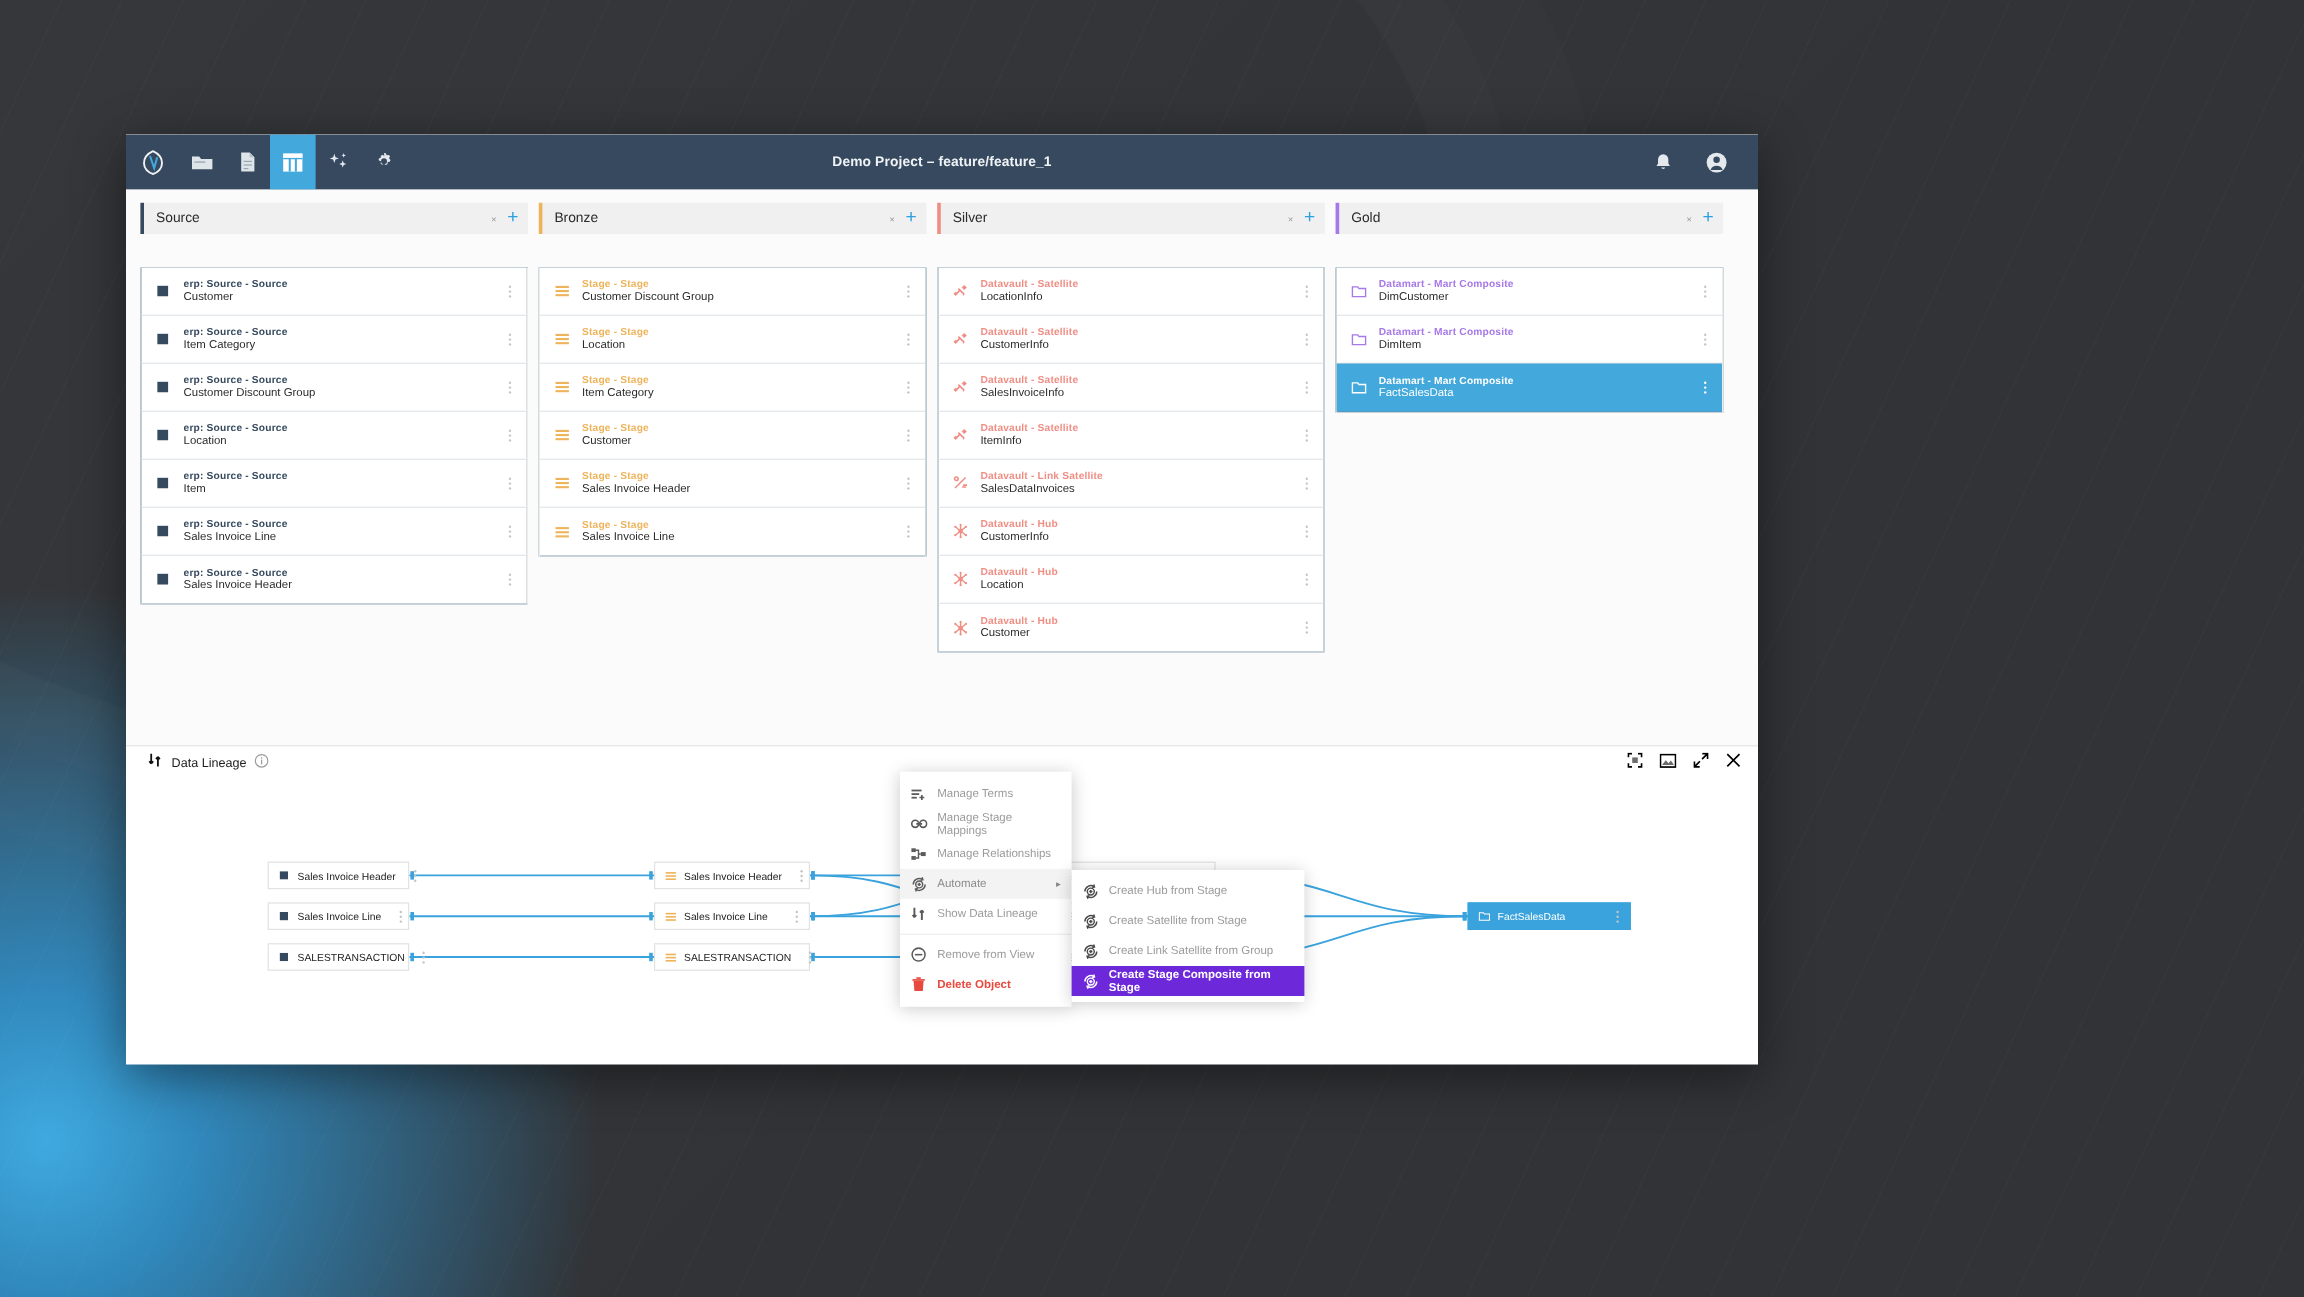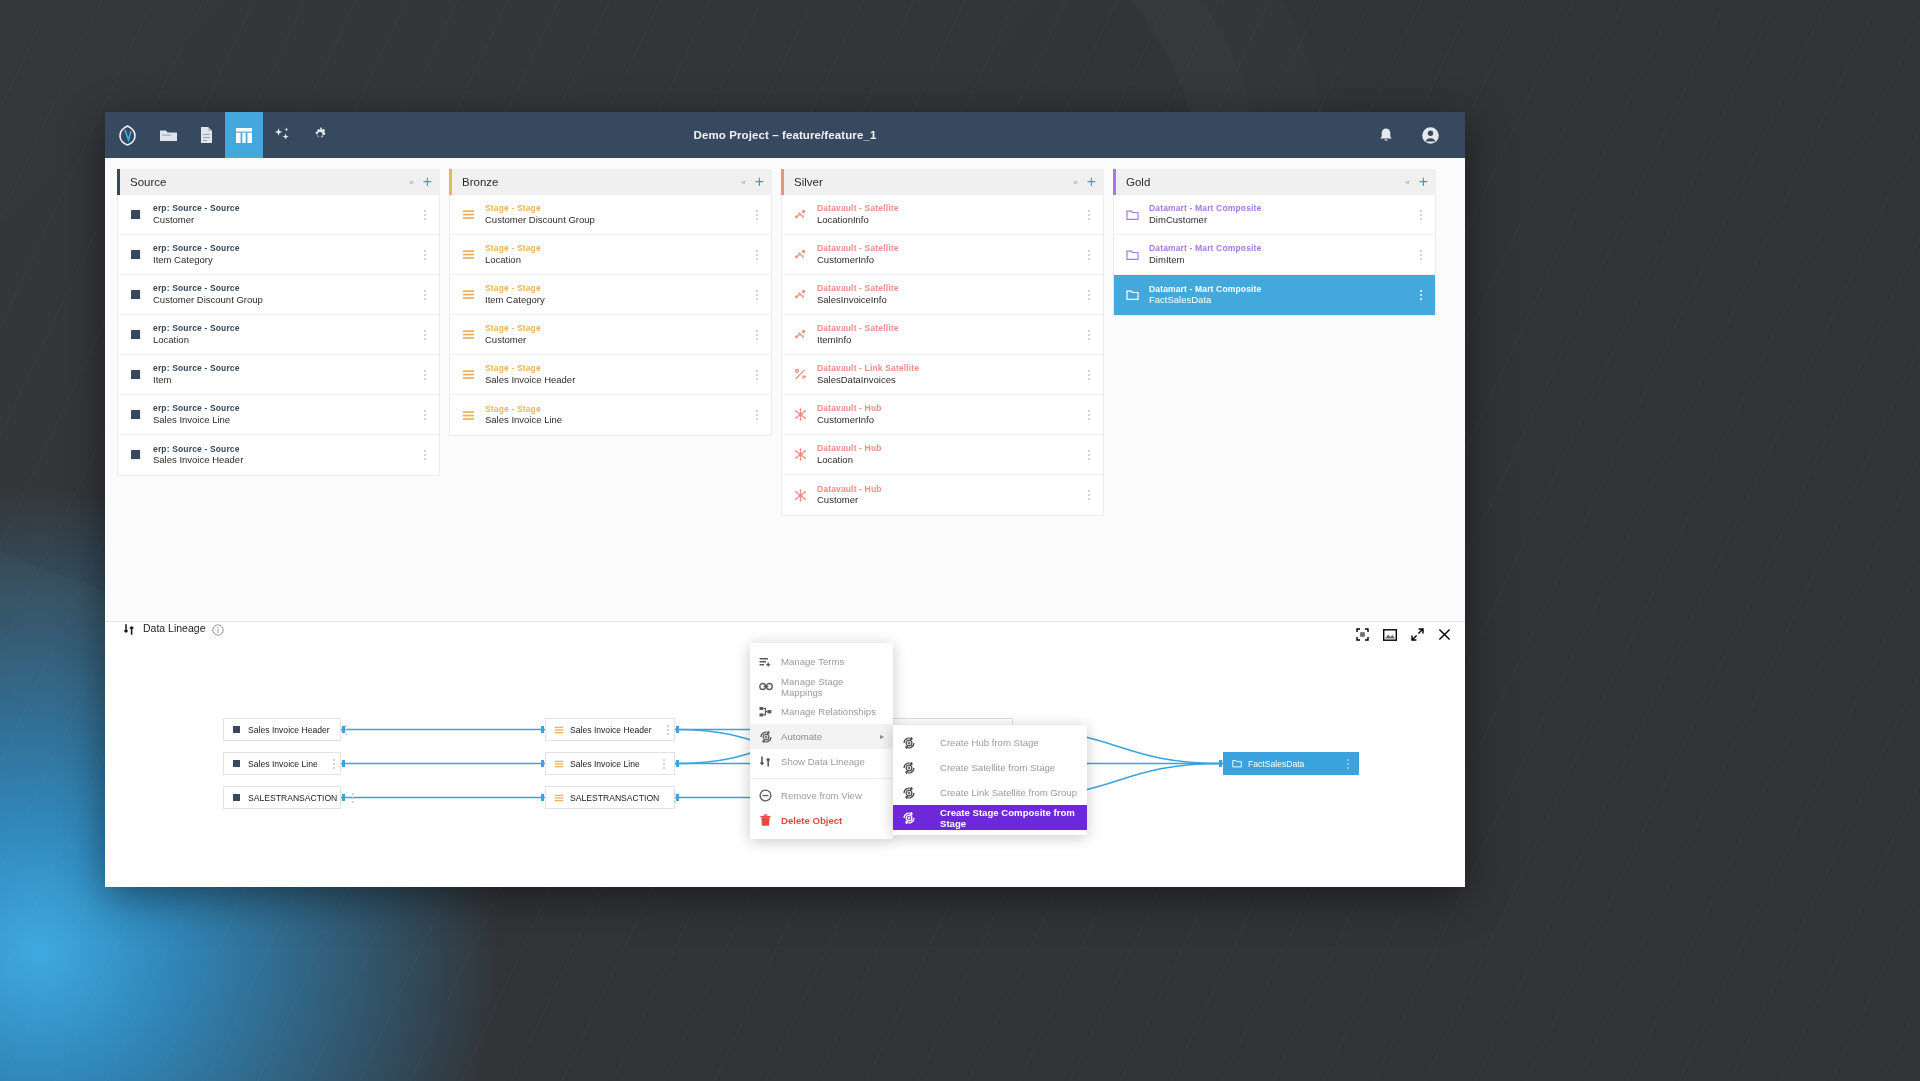--- a/index.html
+++ b/index.html
@@ -88,20 +88,21 @@
     padding: 11px 12px 0 12px;
     display: flex; gap: 9px;
     overflow: hidden;
     position: relative;
     min-height: 0;
   }
   .board-col {
     width: 323px;
     display: flex; flex-direction: column;
     background: transparent;
+    gap: 28px;
   }
   .col-head {
     height: 26px; background: #f0f0f0;
     display: flex; align-items: center;
     padding-left: 10px; padding-right: 8px;
     border-left: 3px solid #36495e;
     position: relative;
   }
   .col-head .col-title { font-size: 11.5px; color: #2b2b2b; }
   .col-head .head-tools {
@@ -136,21 +137,21 @@
   .t-mart   { color: #a678e8; }
 
   
   #lineage-panel {
     flex: 0 0 266px;
     border-top: 1px solid #e4e4e4;
     background: #fff;
     position: relative;
   }
   #lineage-head {
-    height: 28px; display: flex; 
+    height: 28px; display: flex; align-items: center;
     padding: 0 14px 0 18px; gap: 7px;
   }
   #lineage-title { font-size: 10.5px; color: #222; }
   #lineage-tools { margin-left: auto; display: flex; align-items: center; gap: 14px; }
   #lineage-canvas { position: absolute; inset: 28px 0 0 0; overflow: hidden; }
 
   .ln-node {
     position: absolute;
     height: 23px;
     background: #fff;
@@ -190,21 +191,21 @@
     position: absolute;
     left: 788px; top: 613px; width: 194px;
     background: #fff;
     box-shadow: 0 2px 14px rgba(0,0,0,0.22);
     padding: 5px 0;
     z-index: 61;
     font-size: 9.6px;
   }
   .sub-item {
     height: 25px; display: flex; align-items: center;
-    padding: 0 9px; gap: 25px; color: #9b9b9b; cursor: pointer;
+    padding: 0 9px; gap: 9px; color: #9b9b9b; cursor: pointer;
   }
   .sub-item.sel { background: #6d28d9; color: #fff; font-weight: bold; }
 
   .ico-stroke { stroke: currentColor; fill: none; stroke-width: 1.4; }
 </style>
 </head>
 <body>
 
 <div id="desktop-bg"></div>
 

